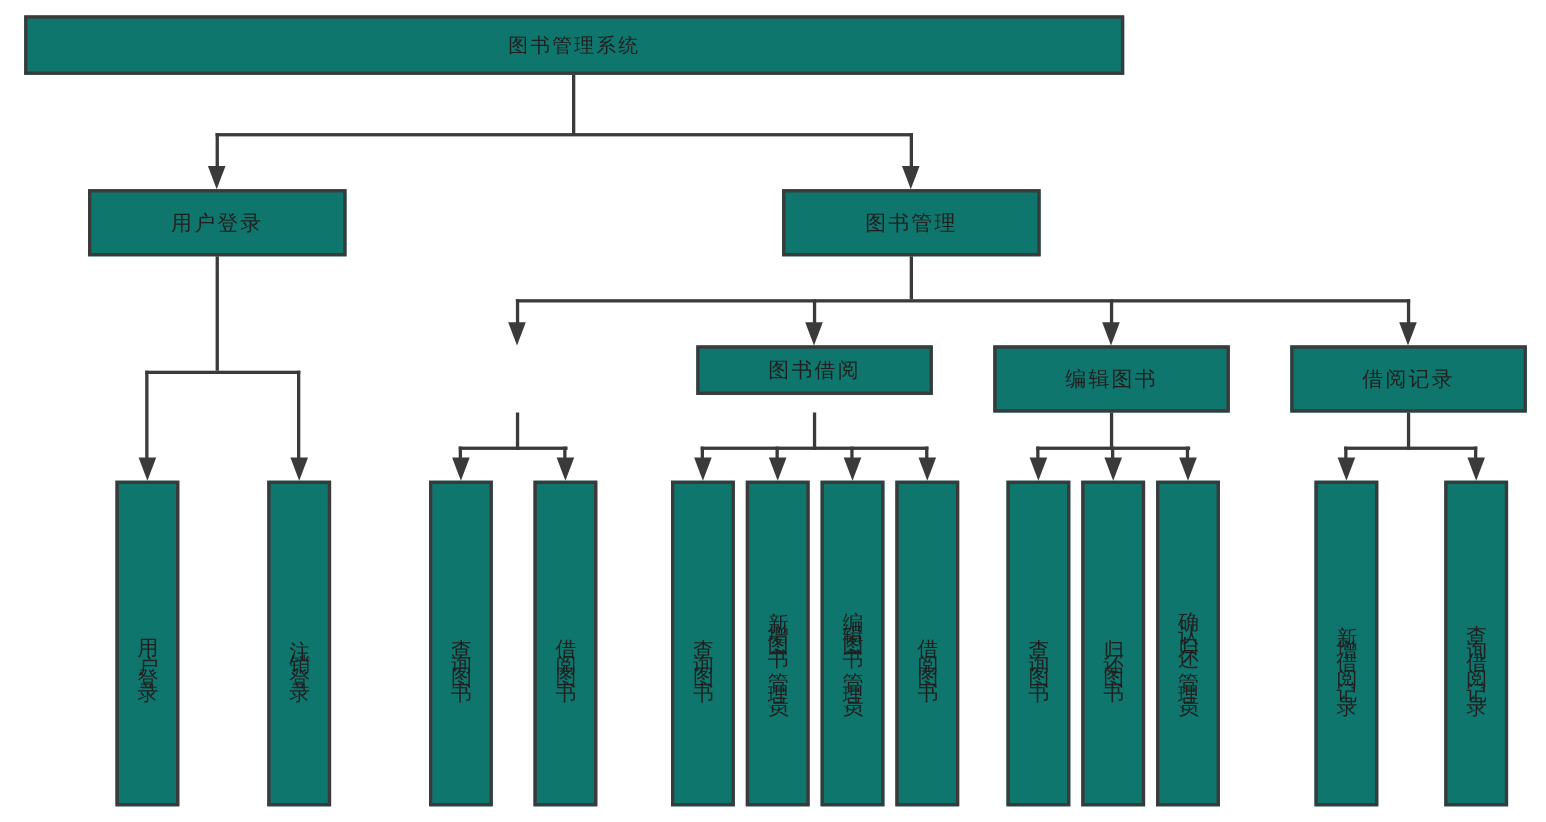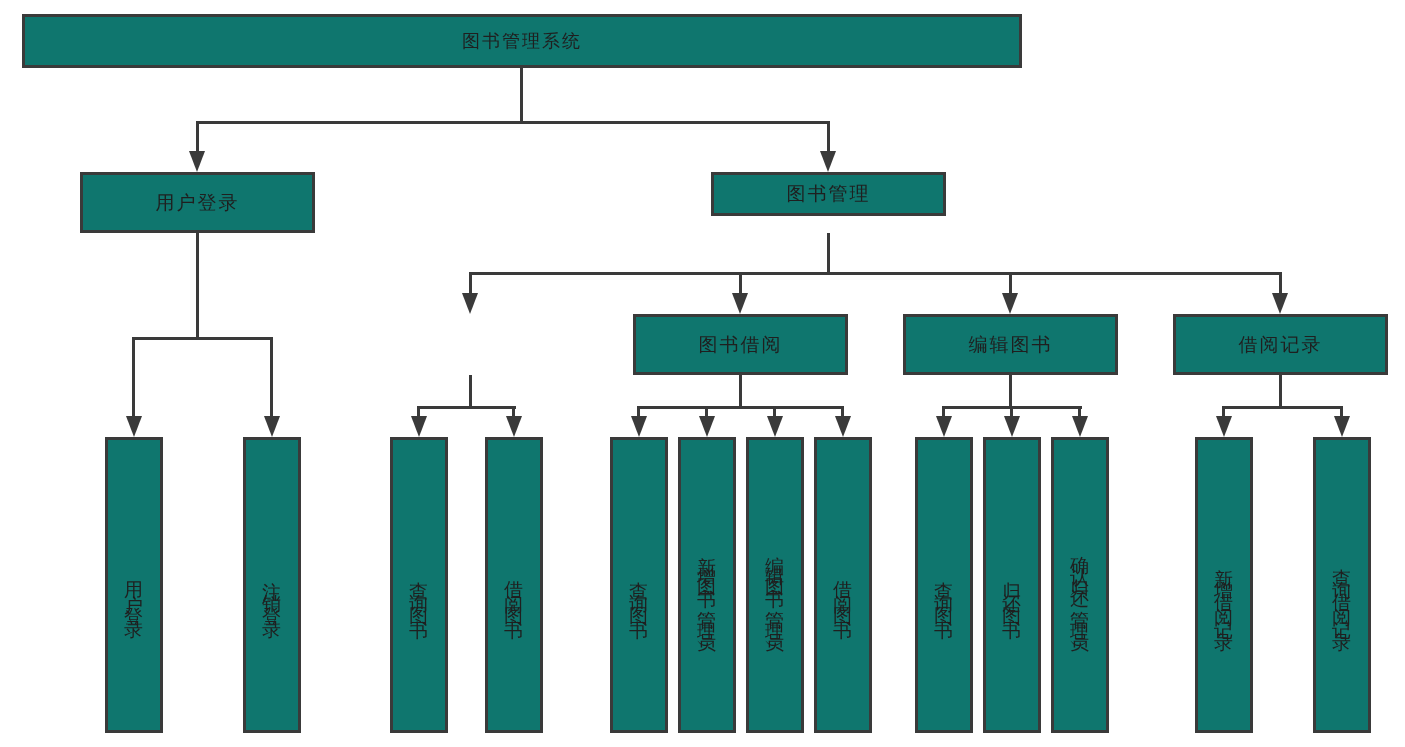--- a/index.html
+++ b/index.html
@@ -68,21 +68,21 @@
   <div class="vline" style="left:520px;top:68px;height:54px;"></div>
   <div class="hline" style="left:196px;top:121px;width:634px;"></div>
   <div class="vline" style="left:196px;top:121px;height:33px;"></div>
   <div class="vline" style="left:827px;top:121px;height:33px;"></div>
   <div class="arrow" style="left:189px;top:151px;"></div>
   <div class="arrow" style="left:820px;top:151px;"></div>
 
   <div class="box hbox" style="left:80px;top:172px;width:235px;height:61px;">
     <span>用户登录</span>
   </div>
-  <div class="box hbox" style="left:711px;top:172px;width:235px;height:44px;">
+  <div class="box hbox" style="left:711px;top:172px;width:235px;height:61px;">
     <span>图书管理</span>
   </div>
 
   <div class="vline" style="left:196px;top:233px;height:104px;"></div>
   <div class="hline" style="left:132px;top:337px;width:141px;"></div>
   <div class="vline" style="left:132px;top:337px;height:80px;"></div>
   <div class="vline" style="left:270px;top:337px;height:80px;"></div>
   <div class="arrow" style="left:126px;top:416px;"></div>
   <div class="arrow" style="left:264px;top:416px;"></div>
 
@@ -90,21 +90,21 @@
   <div class="hline" style="left:469px;top:272px;width:813px;"></div>
   <div class="vline" style="left:469px;top:272px;height:22px;"></div>
   <div class="vline" style="left:739px;top:272px;height:22px;"></div>
   <div class="vline" style="left:1009px;top:272px;height:22px;"></div>
   <div class="vline" style="left:1279px;top:272px;height:22px;"></div>
   <div class="arrow" style="left:462px;top:293px;"></div>
   <div class="arrow" style="left:732px;top:293px;"></div>
   <div class="arrow" style="left:1002px;top:293px;"></div>
   <div class="arrow" style="left:1272px;top:293px;"></div>
 
-  <div class="box hbox" style="left:633px;top:314px;width:215px;height:61px;">
+  <div class="box hbox" style="left:633px;top:314px;width:215px;height:45px;">
     <span>图书借阅</span>
   </div>
   <div class="box hbox" style="left:903px;top:314px;width:215px;height:61px;">
     <span>编辑图书</span>
   </div>
   <div class="box hbox" style="left:1173px;top:314px;width:215px;height:61px;">
     <span>借阅记录</span>
   </div>
 
   <div class="vline" style="left:469px;top:375px;height:34px;"></div>

